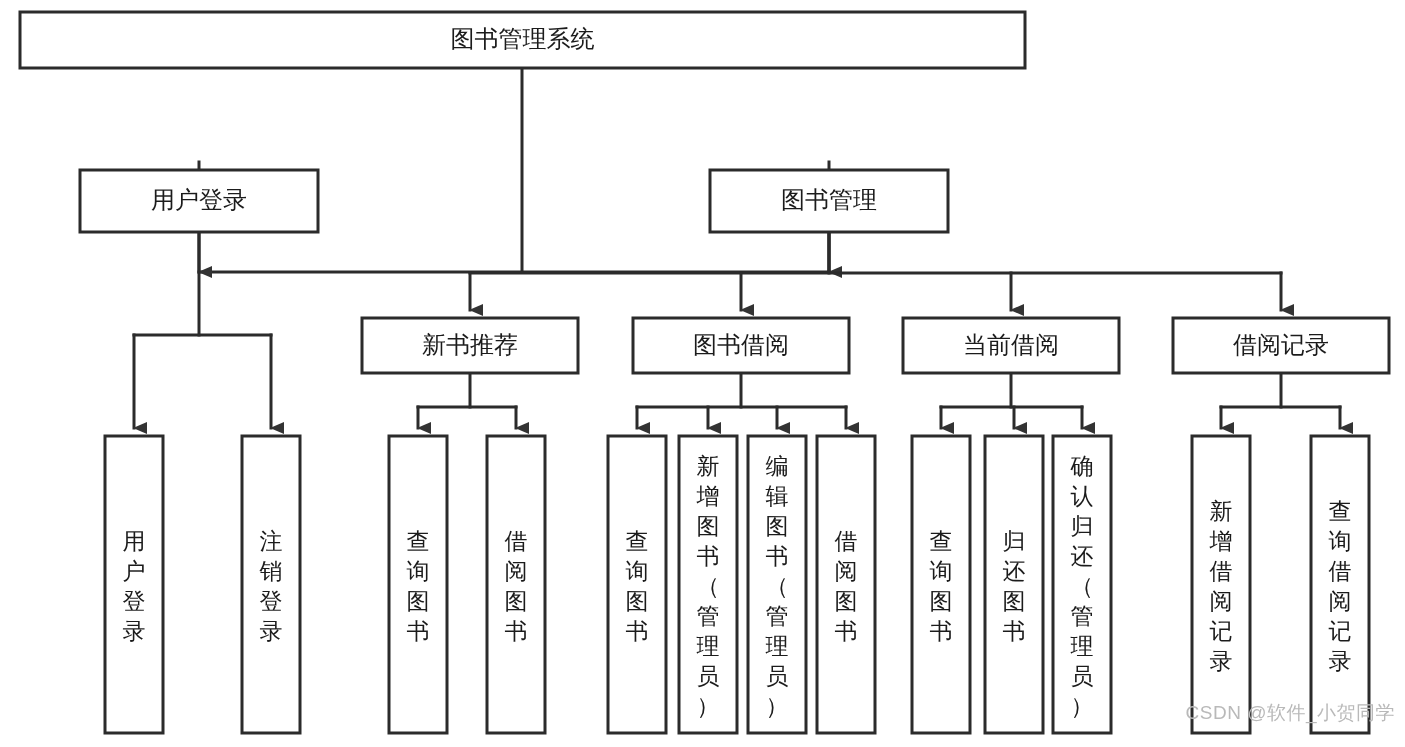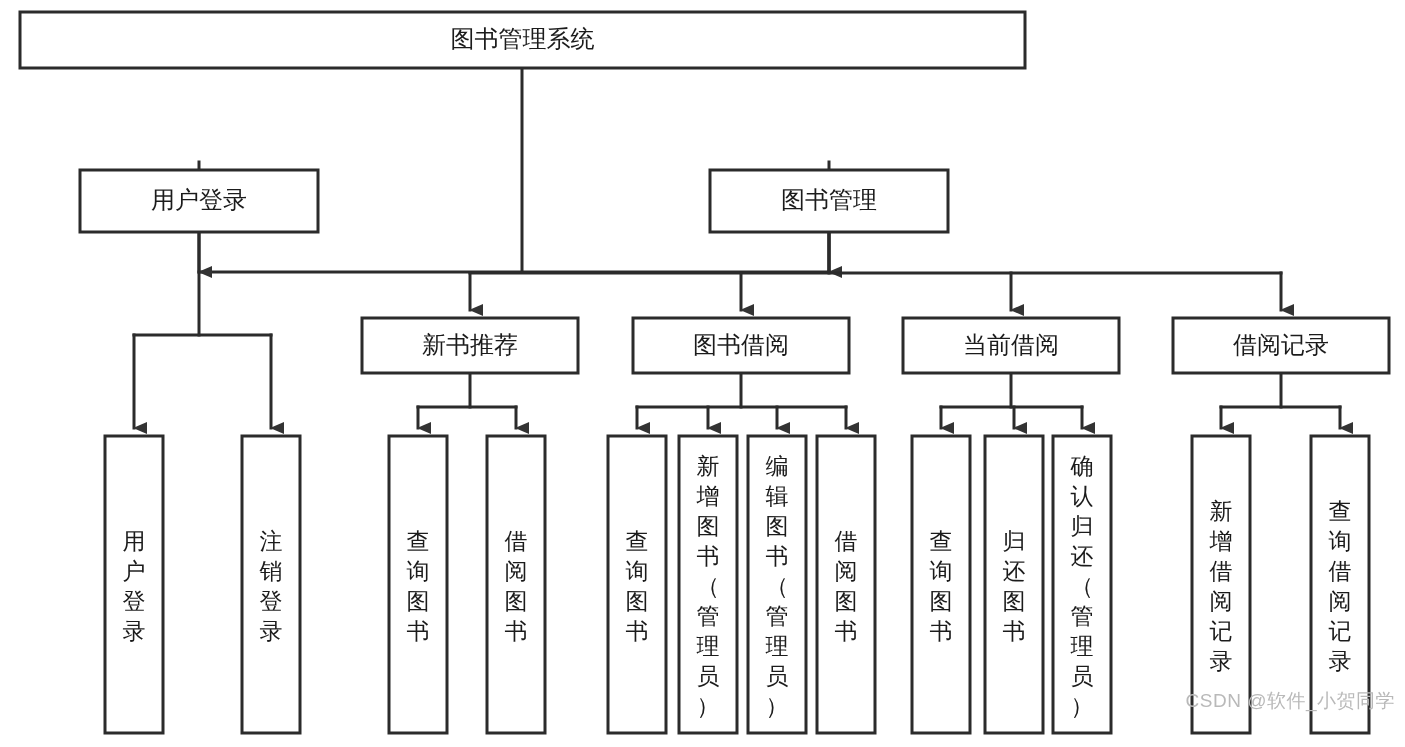--- a/index.html
+++ b/index.html
@@ -14,21 +14,21 @@
   .arrowhead{fill:#333333;stroke:none;}
   .boxlabel{
     font-family:"Liberation Sans","DejaVu Sans",sans-serif;
     font-size:24px;fill:#1b1b1b;text-anchor:middle;dominant-baseline:middle;
   }
   .vlabel{
     font-family:"Liberation Sans","DejaVu Sans",sans-serif;
     font-size:23px;fill:#1b1b1b;text-anchor:middle;
   }
   .watermark{
-    position:absolute;right:10px;bottom:16px;
+    position:absolute;right:10px;bottom:4px;
     font-family:"Liberation Sans","DejaVu Sans",sans-serif;
     font-size:19px;color:#b9b9b9;letter-spacing:0.5px;white-space:nowrap;
     user-select:none;
   }
 </style>
 </head>
 <body>
 
 <div id="stage">
 

